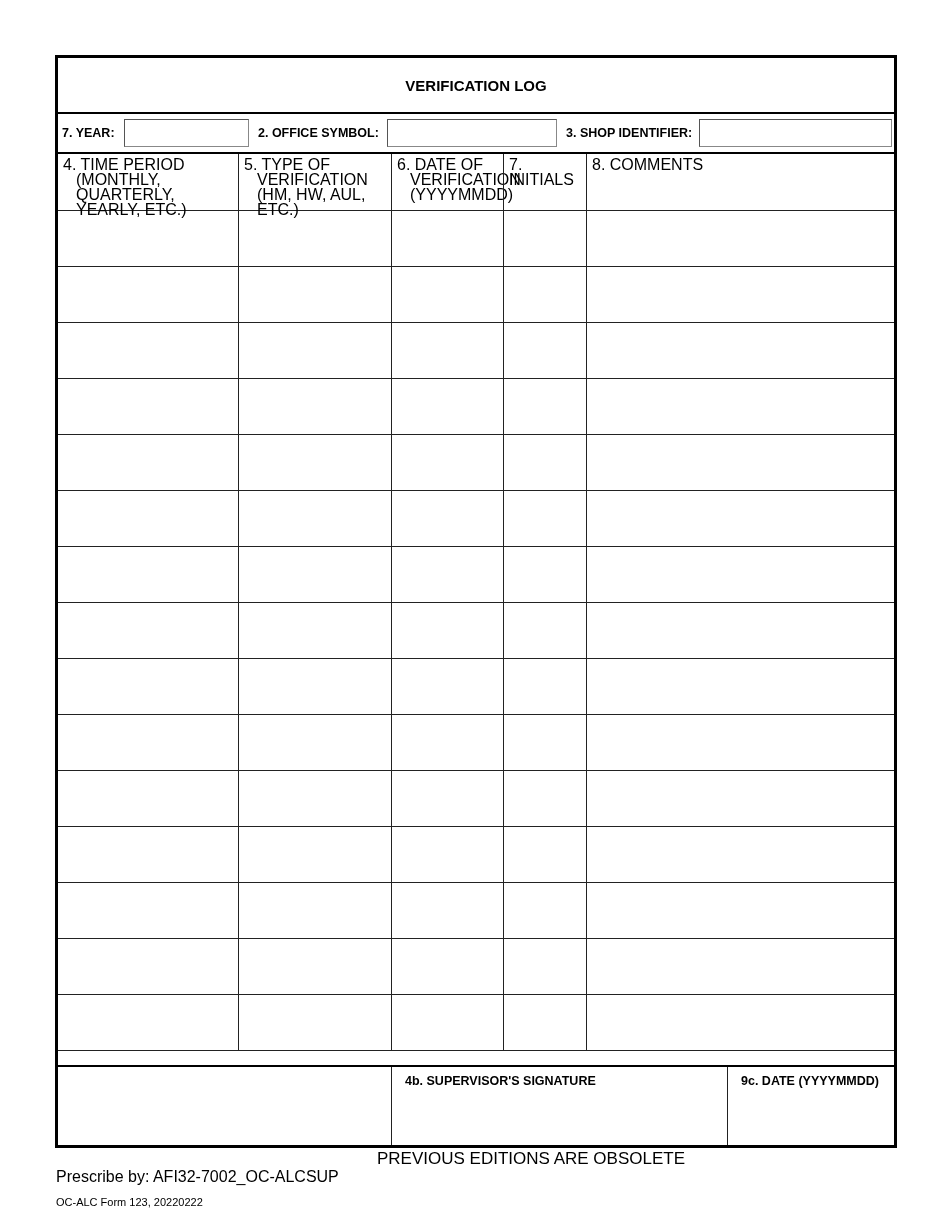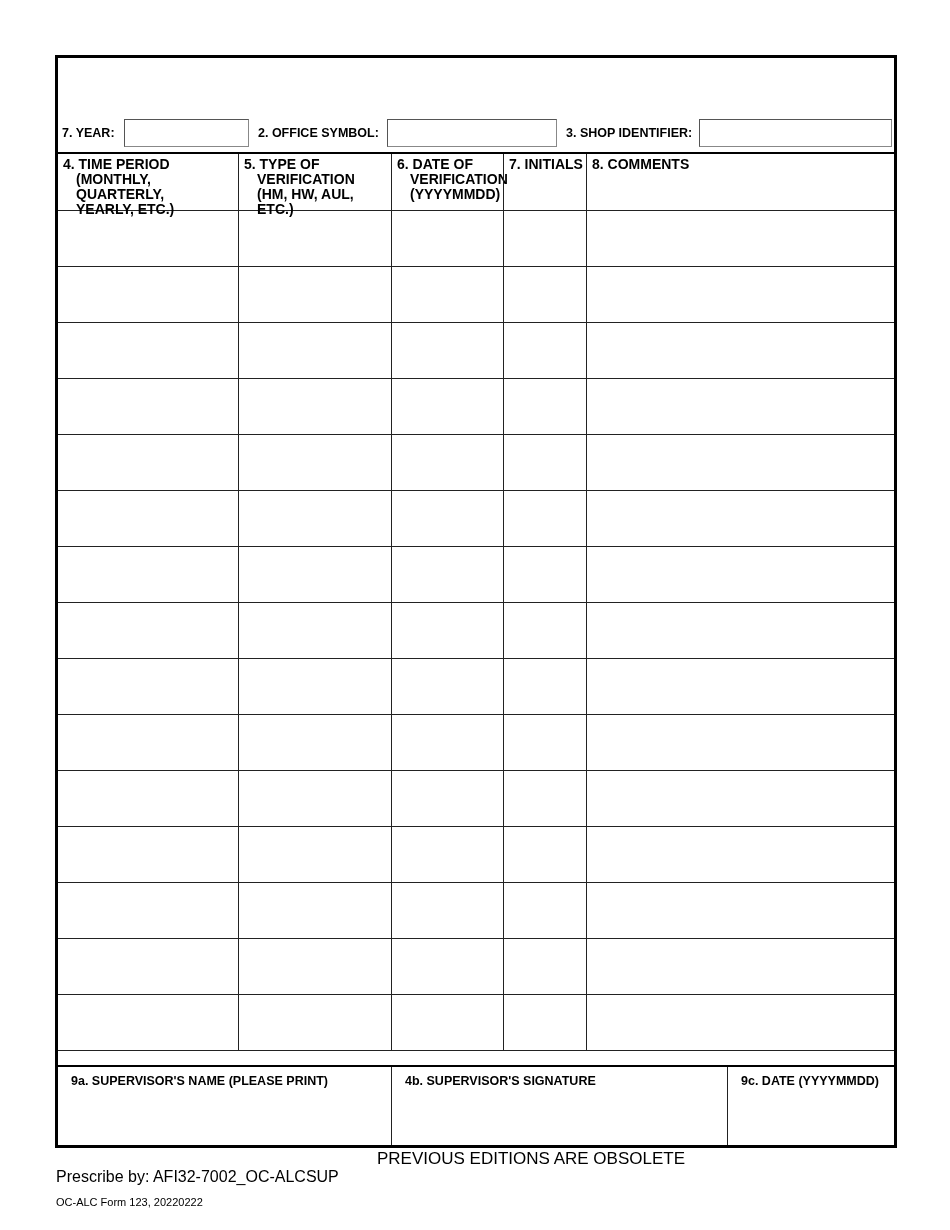--- a/index.html
+++ b/index.html
@@ -2,38 +2,39 @@
 <html><head>
 <meta charset="utf-8">
 <style>
   html, body { margin: 0; padding: 0; background: #ffffff; }
   body { width: 950px; height: 1230px; position: relative; font-family: "Liberation Sans", sans-serif; color: #000; }
   .form { position: absolute; left: 55px; top: 55px; width: 836px; height: 1087px; border: 3px solid #000; box-sizing: content-box; }
   .title { position: absolute; left: 0; top: 0; width: 100%; height: 54px; border-bottom: 2px solid #000; display: flex; align-items: center; justify-content: center; font-weight: bold; font-size: 15px; }
   .fields { position: absolute; left: 0; top: 56px; width: 100%; height: 38px; border-bottom: 2px solid #000; font-weight: bold; font-size: 12.5px; }
   .flabel { position: absolute; top: 12px; white-space: nowrap; }
   .fbox { position: absolute; top: 5px; height: 28px; border: 1px solid #555; border-right-color:#888; border-bottom-color:#888; box-sizing: border-box; background: #fff; }
-  .hdr { position: absolute; left: 0; top: 96px; width: 100%; height: 56px; border-bottom: 1px solid #222; font-weight: bold; font-size: 14px; }
+  .hdr { position: absolute; left: 0; top: 96px; width: 100%; height: 56px; border-bottom: 1px solid #222; font-weight: normal; font-size: 16px; }
   .hcell { position: absolute; top: 0; height: 56px; box-sizing: border-box; padding: 3px 0 0 5px; line-height: 15px; }
   .hcell .ind { padding-left: 13px; display: block; }
   .vline { position: absolute; width: 1px; background: #222; }
   .rows { position: absolute; left: 0; top: 153px; width: 100%; }
   .row { position: relative; height: 55px; border-bottom: 1px solid #222; }
   .cell { position: absolute; top: 0; height: 55px; box-sizing: border-box; }
   .gap { position: absolute; left: 0; top: 993px; width: 100%; height: 14px; border-bottom: 2px solid #000; }
   .sig { position: absolute; left: 0; top: 1009px; width: 100%; height: 78px; font-weight: bold; font-size: 12.5px; }
   .scell { position: absolute; top: 0; height: 78px; box-sizing: border-box; padding-top: 7px; }
   .footer-form { position: absolute; left: 56px; top: 1196px; font-weight: normal; font-size: 11px; }
   .footer-presc { position: absolute; left: 56px; top: 1168px; font-size: 16px; }
   .footer-prev { position: absolute; left: 377px; top: 1149px; font-size: 17px; }
 </style>
 </head>
 <body>
 
 <div class="form">
+  <div class="title">VERIFICATION LOG</div>
 
   <div class="fields">
     <span class="flabel" style="left:4px">7.  YEAR:</span>
     <div class="fbox" style="left:66px;width:125px"></div>
     <span class="flabel" style="left:200px">2. OFFICE SYMBOL:</span>
     <div class="fbox" style="left:329px;width:170px"></div>
     <span class="flabel" style="left:508px">3.  SHOP IDENTIFIER:</span>
     <div class="fbox" style="left:641px;width:193px"></div>
   </div>
 
@@ -170,23 +171,20 @@
         <div class="cell" style="left: 181px; width: 152px;"></div>
         <div class="cell" style="left: 334px; width: 111px;"></div>
         <div class="cell" style="left: 446px; width: 82px;"></div>
         <div class="cell" style="left: 529px; width: 307px;"></div>
       </div>
     </div>
 
   <div class="gap"></div>
 
   <div class="sig">
-    <div class="scell" style="left:0;width:333px;padding-left:13px">
-      <span>9a. SUPERVISOR'S NAME (PLEASE PRINT)</span>
-    </div>
     <div class="vline" style="left:333px;top:0;height:78px"></div>
     <div class="scell" style="left:334px;width:335px;padding-left:13px">
       <span>4b. SUPERVISOR'S SIGNATURE</span>
     </div>
     <div class="vline" style="left:669px;top:0;height:78px"></div>
     <div class="scell" style="left:670px;width:166px;padding-left:13px">
       <span>9c. DATE (YYYYMMDD)</span>
     </div>
   </div>
 </div>

